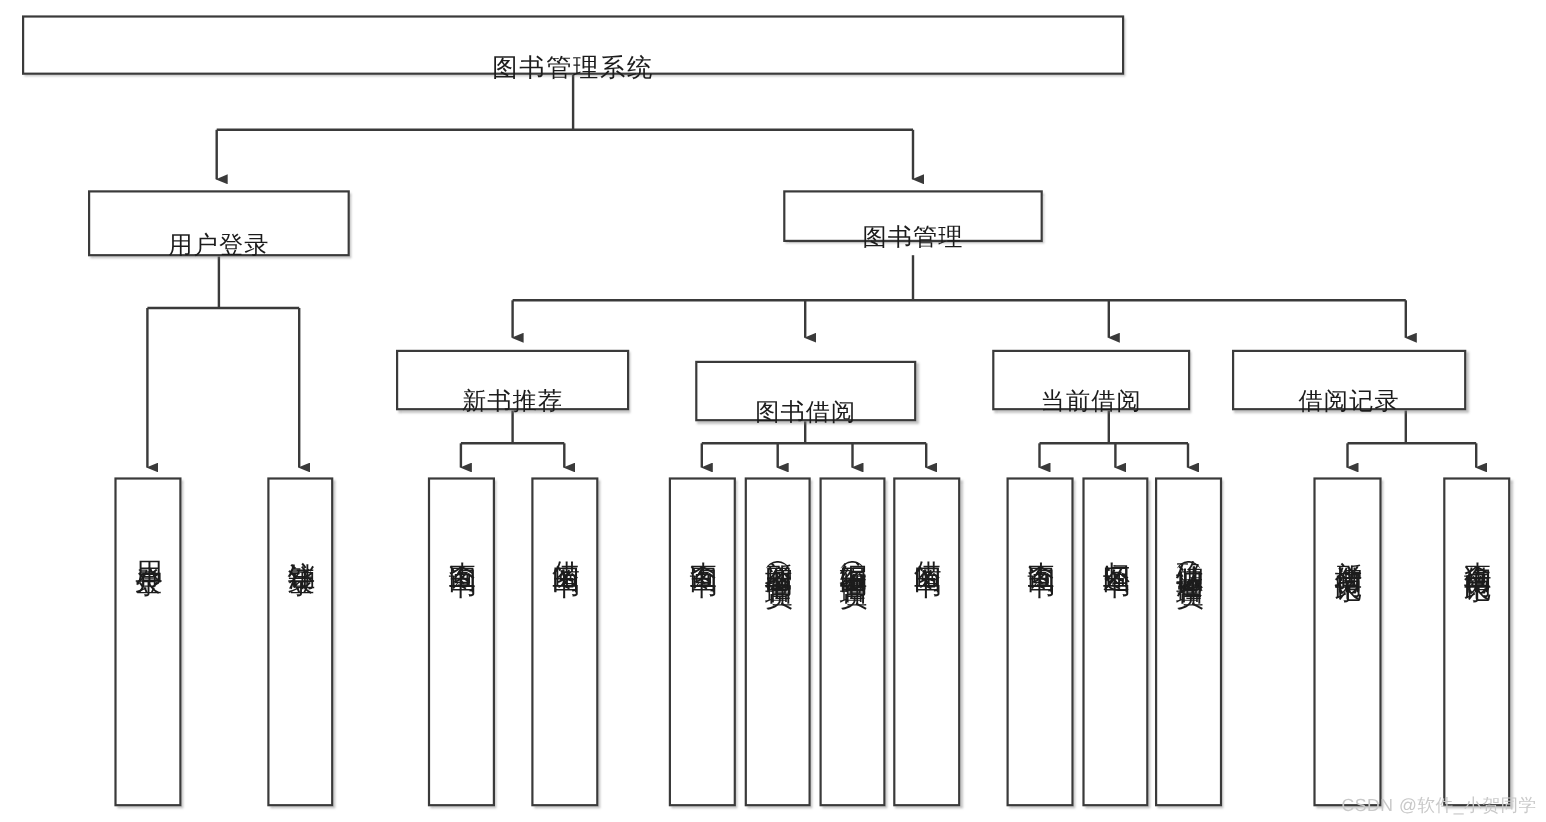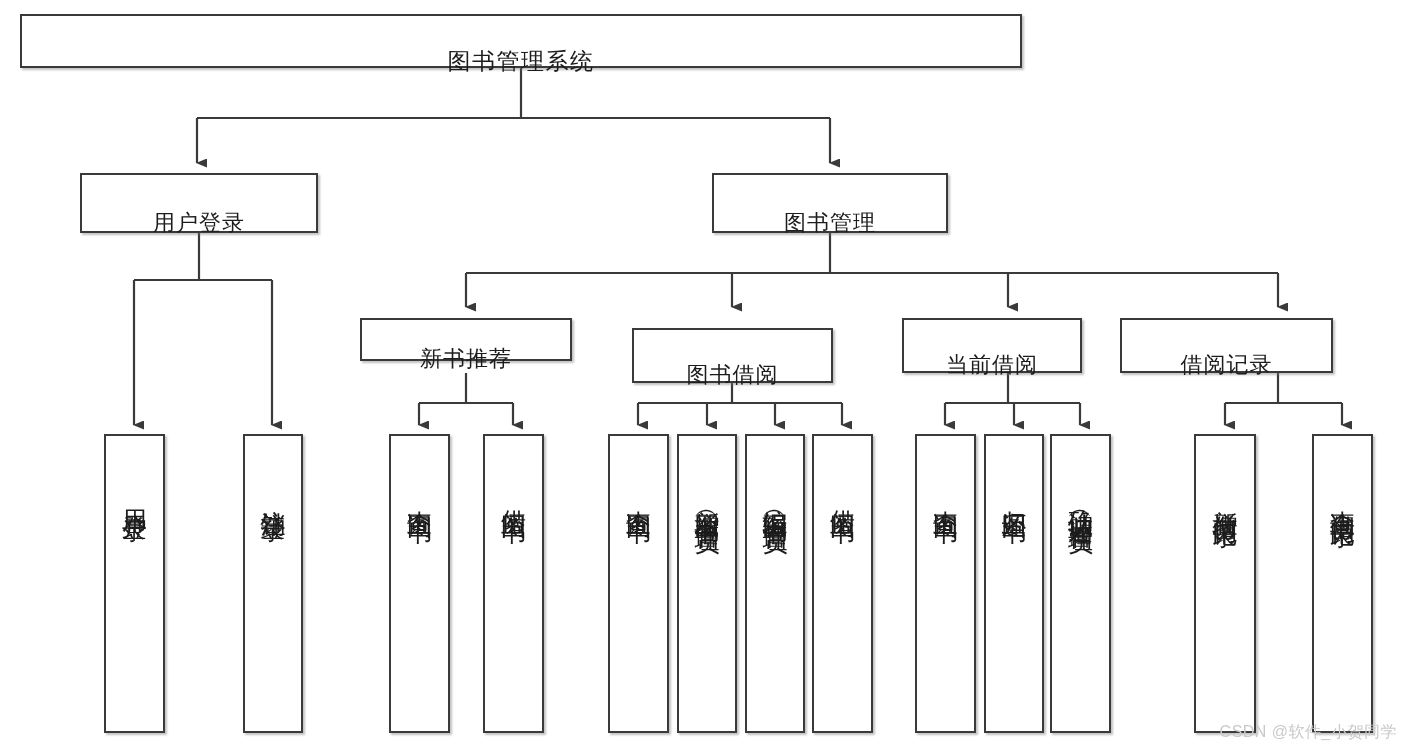--- a/index.html
+++ b/index.html
@@ -133,25 +133,25 @@
     </g>
   </svg>
 
   <div class="node root horiz" style="left:20px; top:14px; width:1002px; height:54px;">
     <span class="lbl">图书管理系统</span>
   </div>
 
   <div class="node horiz" style="left:80px; top:173px; width:238px; height:60px;">
     <span class="lbl">用户登录</span>
   </div>
-  <div class="node horiz" style="left:712px; top:173px; width:236px; height:60px;">
+  <div class="node horiz" style="left:712px; top:173px; width:236px; height:47px;">
     <span class="lbl">图书管理</span>
   </div>
 
-  <div class="node horiz" style="left:360px; top:318px; width:212px; height:43px;align-items:center;">
+  <div class="node horiz" style="left:360px; top:318px; width:212px; height:55px;align-items:center;">
     <span class="lbl">新书推荐</span>
   </div>
   <div class="node horiz" style="left:632px; top:328px; width:201px; height:55px;">
     <span class="lbl">图书借阅</span>
   </div>
   <div class="node horiz" style="left:902px; top:318px; width:180px; height:55px;">
     <span class="lbl">当前借阅</span>
   </div>
   <div class="node horiz" style="left:1120px; top:318px; width:213px; height:55px;">
     <span class="lbl">借阅记录</span>

